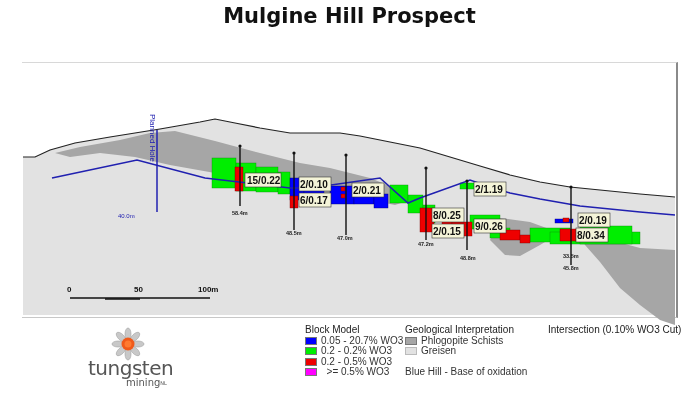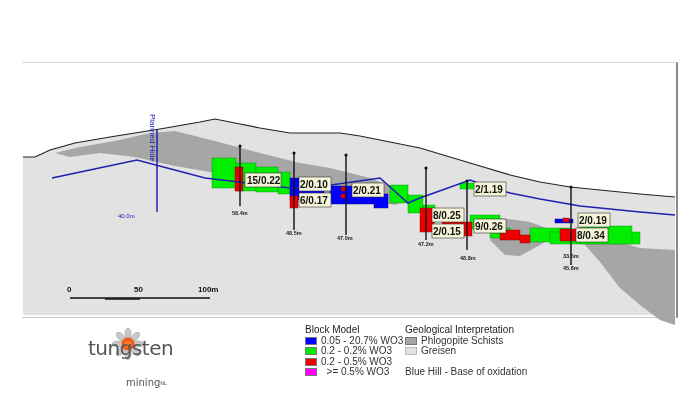--- a/index.html
+++ b/index.html
@@ -9,20 +9,21 @@
   svg.section { position: absolute; left: 0; top: 0; }
   .leg { position: absolute; font-size: 10px; color: #333; line-height: 10.5px; }
   .leg .hd { color: #222; }
   .sw { display: inline-block; width: 12px; height: 8px; vertical-align: -1px; margin-right: 4px; border: 1px solid #777; box-sizing: border-box; }
   .logo-text { position: absolute; font-family: "DejaVu Sans", sans-serif; color: #555; }
 </style>
 </head>
 <body>
 
 <div class="title">
+  <div>Mulgine Hill Prospect</div>
 </div>
 
 <div class="frame"></div>
 
 <svg class="section" width="699" height="400" viewBox="0 0 699 400">
 
   <path fill="#e2e2e2" d="M23,157 L35,157 L50,150 L75,143 L110,137 L135,133 L160,129 L200,122 L215,119 L235,123 L260,128 L290,133 L340,133 L360,136 L390,142 L420,148 L450,157 L480,166 L510,175 L540,182 L570,187 L600,190 L640,194 L675,197 L675,315 L23,315 Z"></path>
 
   <path fill="#a6a6a6" d="M55,153 L80,147 L120,140 L150,133 L175,131 L215,141 L260,153 L300,163 L330,168 L370,178 L400,190 L410,200 L395,205 L370,200 L330,195 L300,188 L260,180 L215,173 L170,165 L135,157 L100,153 L70,157 Z"></path>
 
@@ -146,21 +147,21 @@
       <ellipse cx="7" cy="-7" rx="3" ry="6" transform="rotate(45 7 -7)"></ellipse>
       <ellipse cx="-7" cy="7" rx="3" ry="6" transform="rotate(45 -7 7)"></ellipse>
       <ellipse cx="-7" cy="-7" rx="3" ry="6" transform="rotate(-45 -7 -7)"></ellipse>
       <ellipse cx="7" cy="7" rx="3" ry="6" transform="rotate(-45 7 7)"></ellipse>
     </g>
     <circle cx="0" cy="0" r="6.5" fill="#f05a1a"></circle>
     <circle cx="0" cy="0" r="3.5" fill="#ff7a30"></circle>
   </g>
 </svg>
 
-<div class="logo-text" style="left:88px; top:338px; font-size:20px; line-height:20px; letter-spacing:-0.5px;">
+<div class="logo-text" style="left:88px; top:358px; font-size:20px; line-height:20px; letter-spacing:-0.5px;">
   <span>tungsten</span>
 </div>
 <div class="logo-text" style="left:126px; top:378px; font-size:10px; line-height:10px;">
   <span>mining</span><span style="font-size:5px; vertical-align:top;">NL</span>
 </div>
 
 <div class="leg" style="left:305px; top:325px;">
   <div class="hd">Block Model</div>
   <div><span class="sw" style="background:#0000ff;"></span><span>0.05 - 20.7% WO3</span></div>
   <div><span class="sw" style="background:#00ee00;"></span><span>0.2 - 0.2% WO3</span></div>
@@ -170,13 +171,14 @@
 
 <div class="leg" style="left:405px; top:325px;">
   <div class="hd">Geological Interpretation</div>
   <div><span class="sw" style="background:#a6a6a6;"></span><span>Phlogopite Schists</span></div>
   <div><span class="sw" style="background:#e2e2e2; border-color:#bbb;"></span><span>Greisen</span></div>
   <div style="height:10px;"></div>
   <div>Blue Hill - Base of oxidation</div>
 </div>
 
 <div class="leg" style="left:548px; top:325px;">
+  <div class="hd">Intersection (0.10% WO3 Cut)</div>
 </div>
 
 </body></html>

